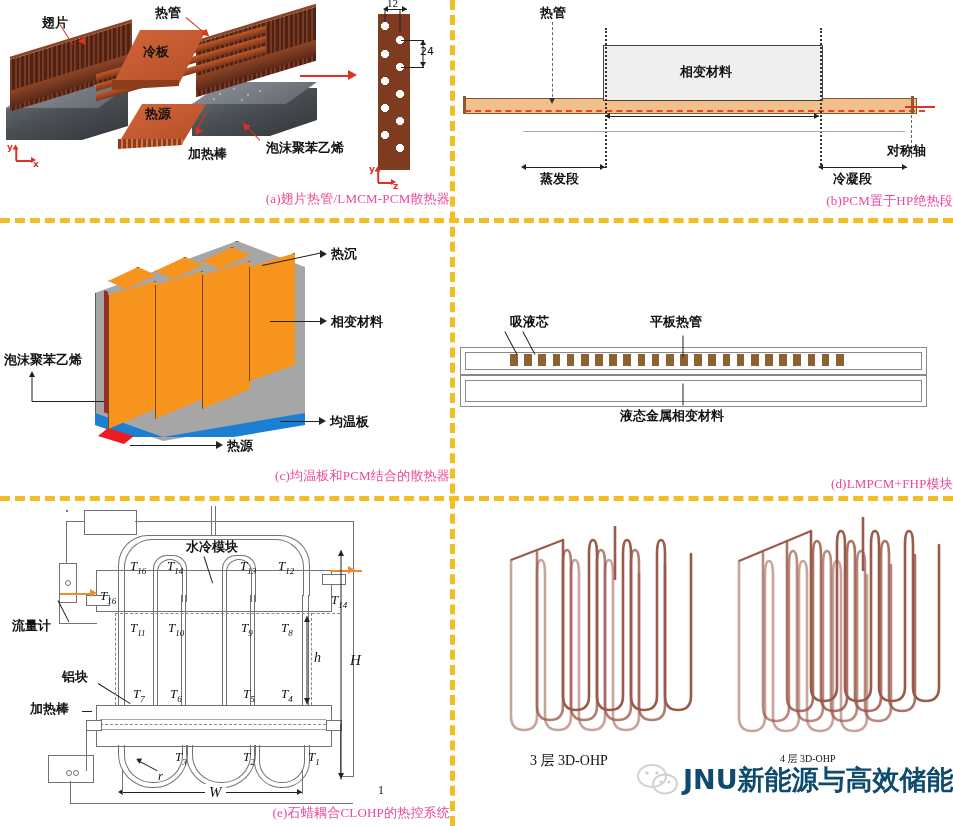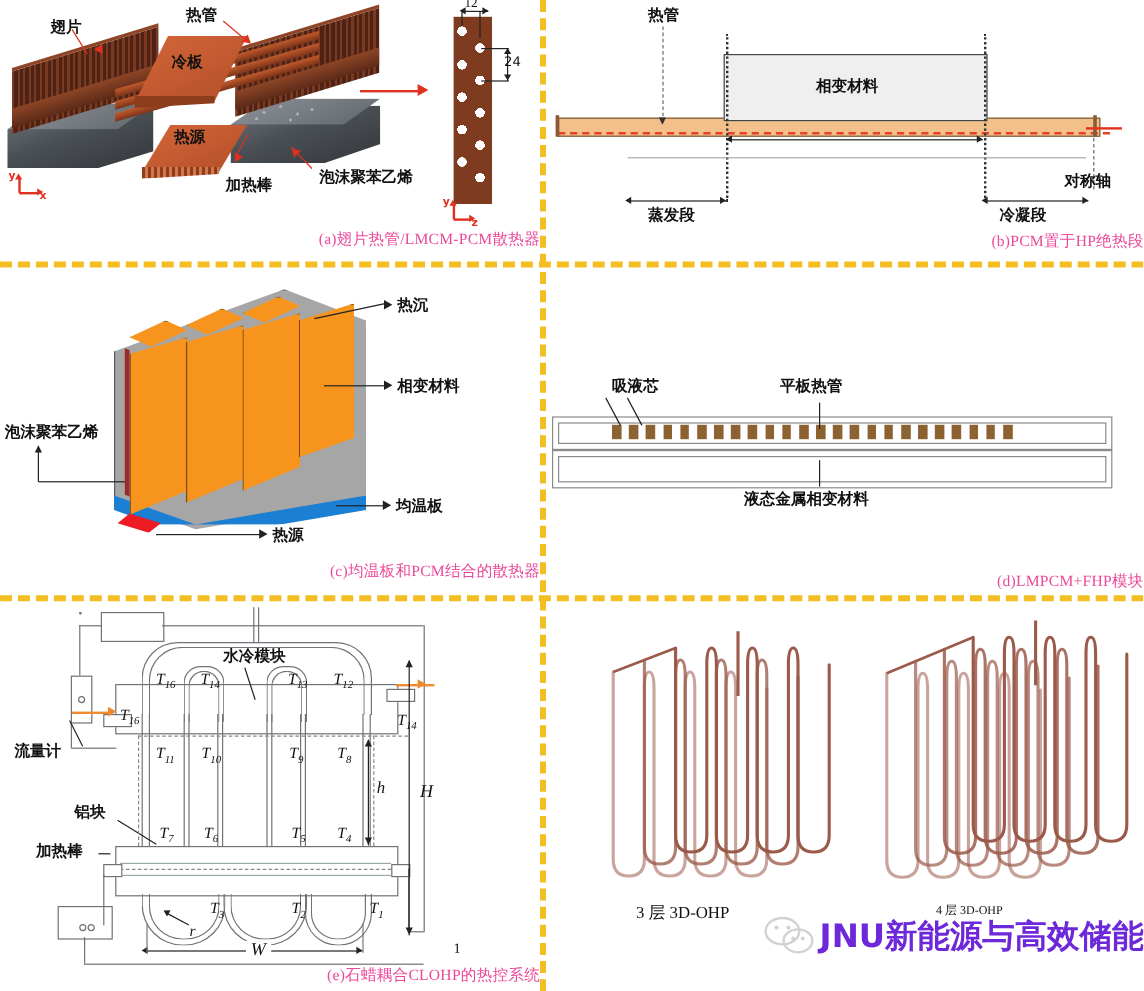--- a/index.html
+++ b/index.html
@@ -51,21 +51,21 @@
 
   
   .pe{left:0;top:500px;width:450px;height:326px;}
   .wire{position:absolute;border:1px solid #6f7276;background:transparent;}
   .tube{position:absolute;border:1px solid #707479;border-bottom:none;border-radius:14px 14px 0 0;background:transparent;}
   .tubeb{position:absolute;border:1px solid #707479;border-top:none;border-radius:0 0 14px 14px;background:transparent;}
   .blk{position:absolute;border:1px solid #6f7276;background:#fff;}
 
   
   .pf{left:455px;top:500px;width:498px;height:326px;}
-  .wm{position:absolute;color:#6d28d9;font-size:27px;font-weight:700;white-space:nowrap;
+  .wm{position:absolute;color:#0c4a6e;font-size:27px;font-weight:700;white-space:nowrap;
       font-family:"DejaVu Sans",sans-serif;}
 </style>
 </head>
 <body>
 
 <div id="fig">
 
   <div class="divh" style="top:218px"></div>
   <div class="divh" style="top:496px"></div>
   <div class="divv" style="left:450px"></div>

